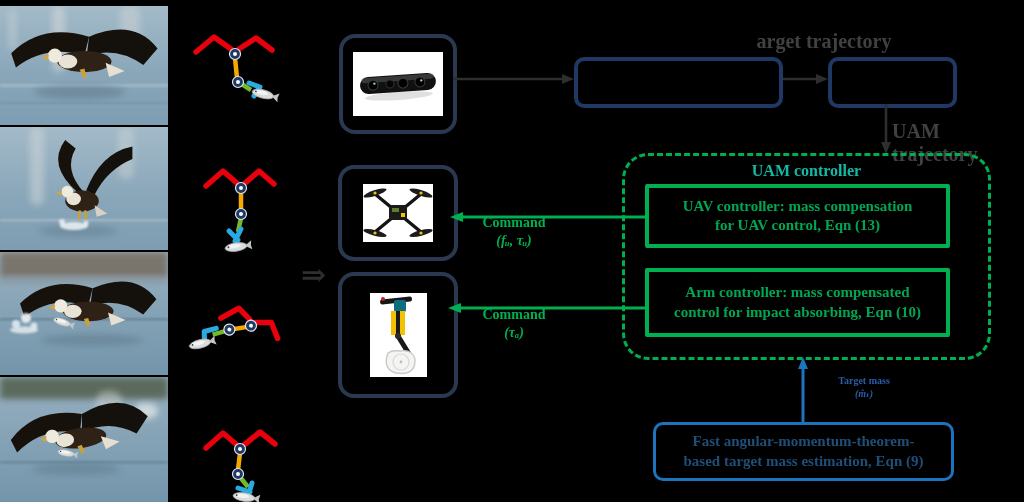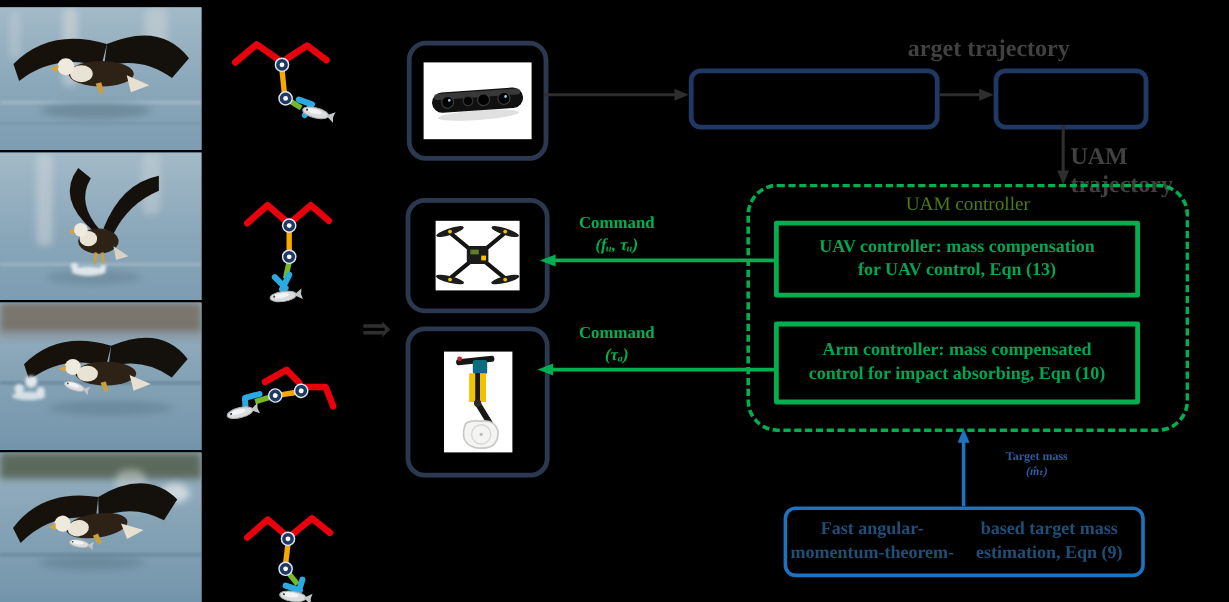--- a/index.html
+++ b/index.html
@@ -10,27 +10,27 @@
   .photo svg{display:block;width:100%;height:100%;}
   .schem{position:absolute;}
   .devbox{position:absolute;border:4px solid #2b3950;border-radius:16px;background:#000;
           display:flex;align-items:center;justify-content:center;}
   .flowbox{position:absolute;border:4px solid #1f3864;border-radius:10px;background:transparent;}
   .dashedbox{position:absolute;border:3px dashed #00B050;border-radius:26px;}
   .greenbox{position:absolute;border:4px solid #00B050;border-radius:2px;color:#00A651;
             display:flex;flex-direction:column;align-items:center;justify-content:center;
             font-weight:bold;font-size:15px;line-height:1.3;text-align:center;}
   .bluebox{position:absolute;border:3px solid #1e73be;border-radius:10px;color:#1f4e79;
-           display:flex;flex-direction:row;align-items:center;justify-content:center;
+           display:flex;flex-direction:column;align-items:center;justify-content:center;
            font-weight:bold;font-size:15px;line-height:1.3;text-align:center;}
   .graylabel{position:absolute;color:#414141;font-weight:bold;font-size:20px;text-align:center;}
-  .greenlabel{position:absolute;color:#00B050;font-weight:bold;font-size:14px;text-align:center;line-height:1.3;}
+  .greenlabel{position:absolute;color:#00B050;font-weight:bold;font-size:14px;text-align:center;line-height:1.3;margin-top:36px;}
   .bluelabel{position:absolute;color:#2a5ca8;font-weight:bold;font-size:10px;text-align:center;line-height:1.3;}
-  .uamtitle{position:absolute;left:0;right:0;top:6px;text-align:center;color:#4d7c0f;
-            font-weight:normal;font-size:16px;}
+  .uamtitle{position:absolute;left:0;right:0;top:6px;text-align:center;color:#14b8a6;
+            font-weight:bold;font-size:16px;}
   .implies{position:absolute;color:#2f2f2f;font-weight:bold;font-size:30px;line-height:1;}
   .ital{font-style:italic;}
   svg{display:block;}
 </style>
 </head>
 <body>
 
 <svg width="0" height="0" style="position:absolute" aria-hidden="true">
   <defs>
     <linearGradient id="waterA" x1="0" y1="0" x2="0" y2="1">

